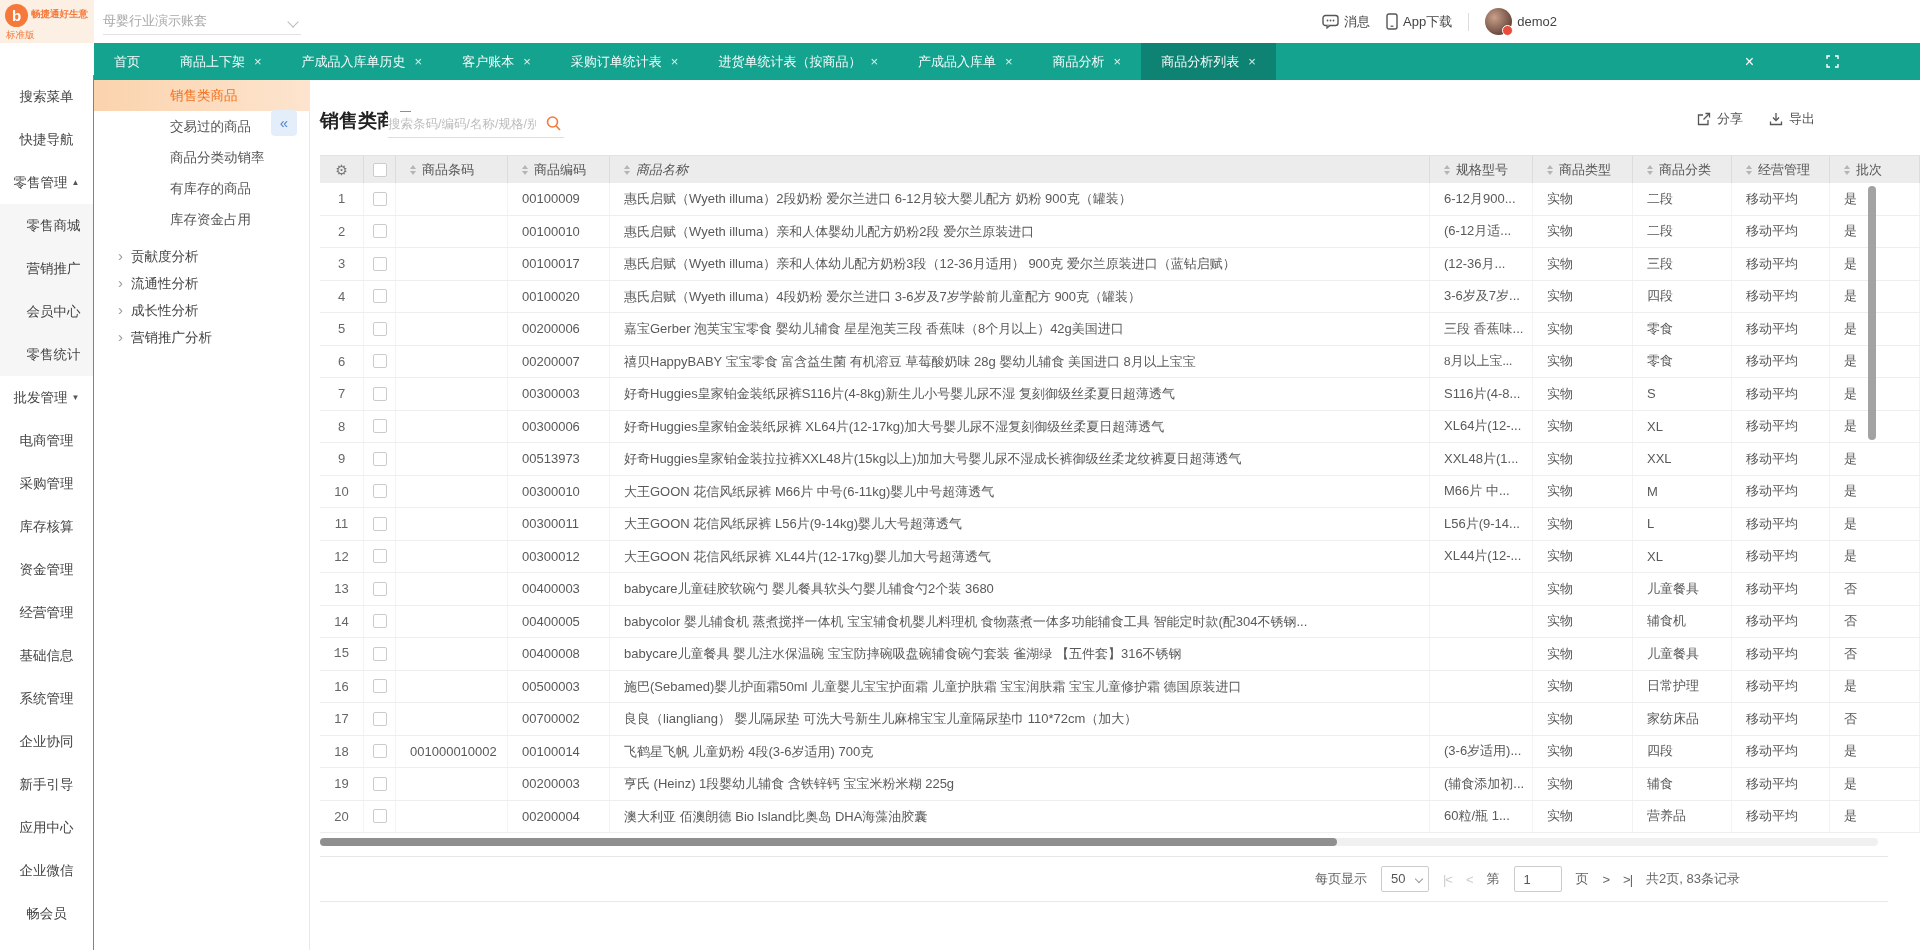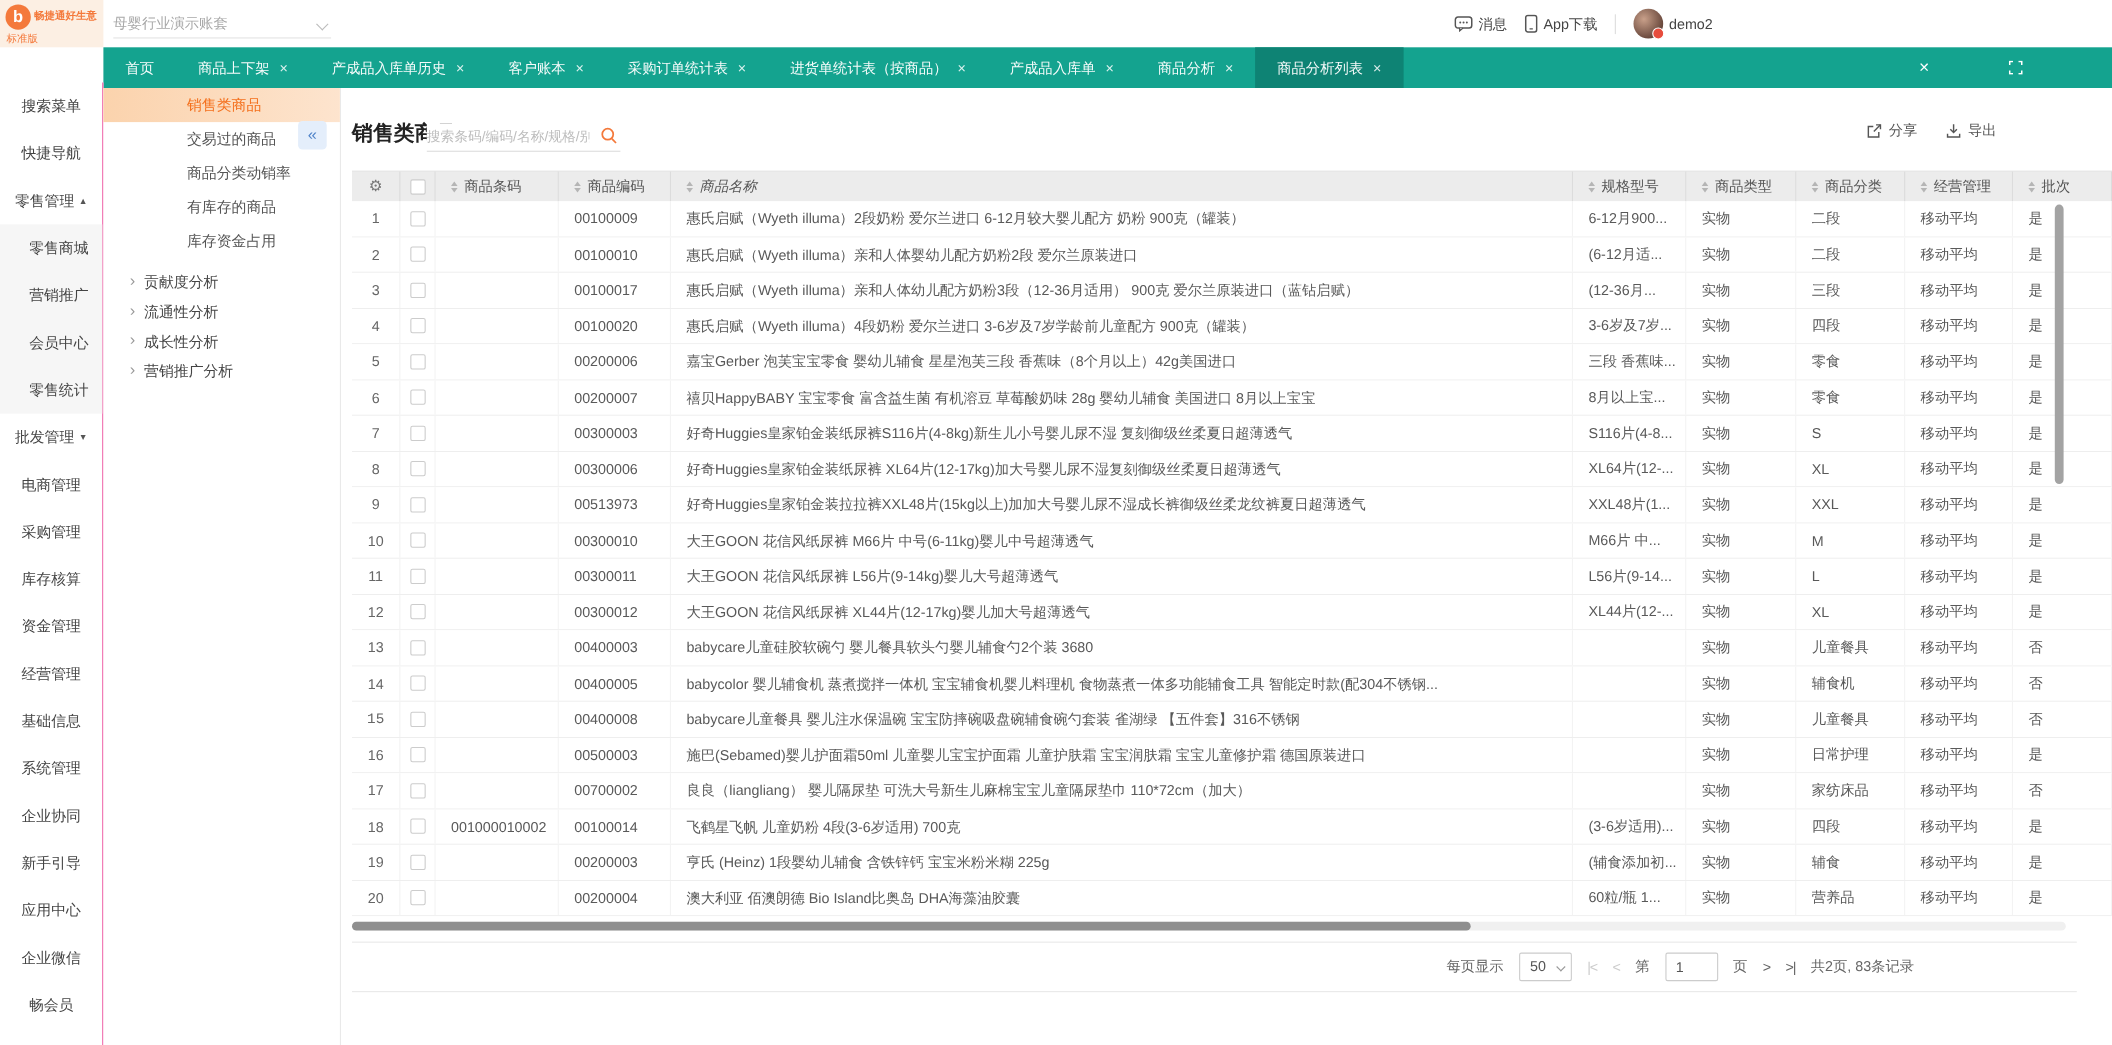--- a/index.html
+++ b/index.html
@@ -473,21 +473,21 @@
           <div class="td td-batch" title="是" style="width: 90px;">是</div>
         </div>
         <div class="tr">
           <div class="td td-num" style="width: 44px;">6</div>
           <div class="td td-check" style="width: 32px;">
             <span class="cb"></span>
           </div>
           <div class="td td-barcode" title="" style="width: 112px;"></div>
           <div class="td td-code" title="00200007" style="width: 102px;">00200007</div>
           <div class="td td-name" title="禧贝HappyBABY 宝宝零食 富含益生菌 有机溶豆 草莓酸奶味 28g 婴幼儿辅食 美国进口 8月以上宝宝" style="width: 820px;">禧贝HappyBABY 宝宝零食 富含益生菌 有机溶豆 草莓酸奶味 28g 婴幼儿辅食 美国进口 8月以上宝宝</div>
-          <div class="td td-spec" title="8月以上宝..." style="width: 103px;">8月以上宝...</div>
+          <div class="td td-spec" title="8月以上宝..." style="width: 103px; font-family: Liberation Serif, serif;">8月以上宝...</div>
           <div class="td td-type" title="实物" style="width: 100px;">实物</div>
           <div class="td td-category" title="零食" style="width: 99px;">零食</div>
           <div class="td td-pricing" title="移动平均" style="width: 98px;">移动平均</div>
           <div class="td td-batch" title="是" style="width: 90px;">是</div>
         </div>
         <div class="tr">
           <div class="td td-num" style="width: 44px;">7</div>
           <div class="td td-check" style="width: 32px;">
             <span class="cb"></span>
           </div>

